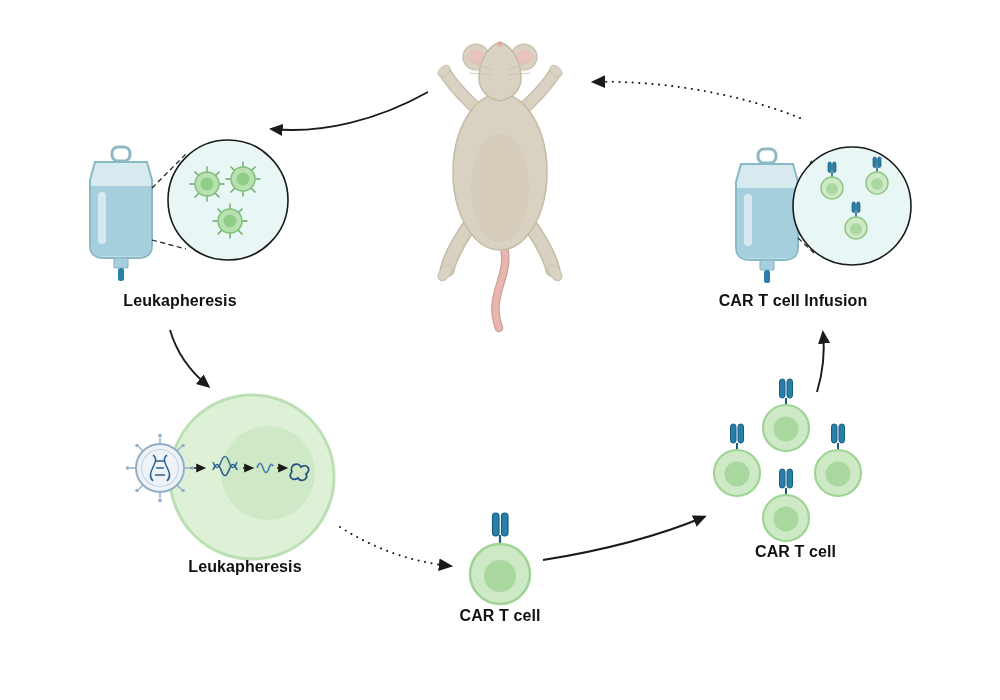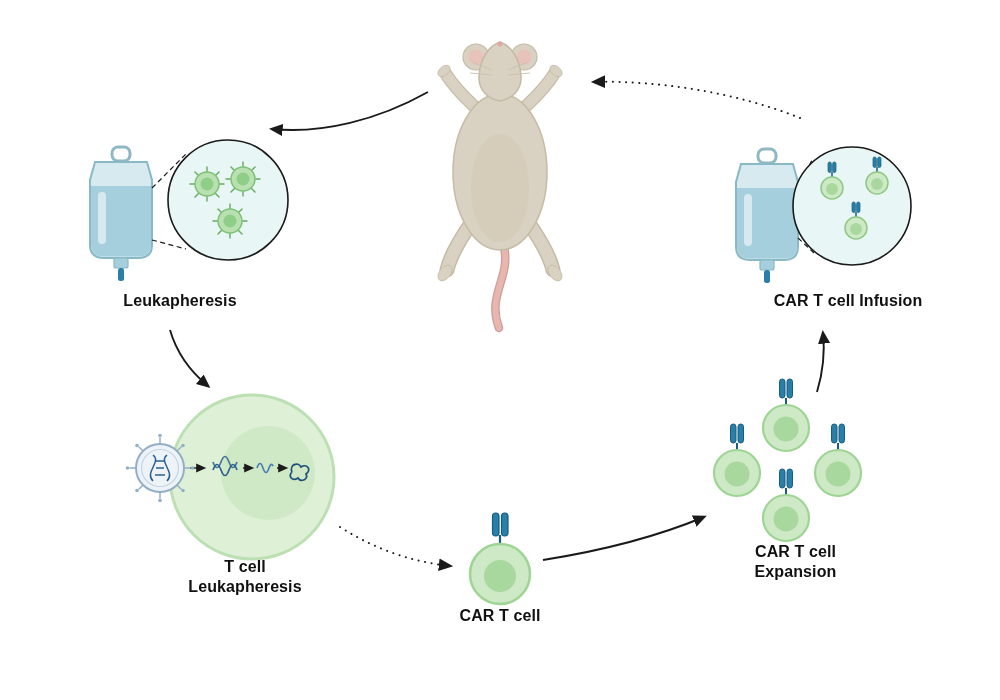--- a/index.html
+++ b/index.html
@@ -262,26 +262,24 @@
       <rect x="852" y="202" width="3.4" height="10.5" rx="1.7" fill="#2a7fa8" stroke="#175d80" stroke-width="0.7"></rect>
       <rect x="856.6" y="202" width="3.4" height="10.5" rx="1.7" fill="#2a7fa8" stroke="#175d80" stroke-width="0.7"></rect>
       <circle cx="856" cy="228" r="11" fill="#cde9c5" stroke="#8fc886" stroke-width="1.5"></circle>
       <circle cx="856" cy="229" r="6" fill="#a9d89e"></circle>
     </g>
   </svg>
 
   <div class="label" style="left:95px; top:291px; width:170px;">Leukapheresis</div>
 
   <div class="label" style="left:165px; top:557px; width:160px;">
-    <div>T cell</div>
     <div>Leukapheresis</div>
   </div>
 
   <div class="label" style="left:420px; top:606px; width:160px;">CAR T cell</div>
 
   <div class="label" style="left:713px; top:542px; width:165px;">
     <div>CAR T cell</div>
-    <div>Expansion</div>
   </div>
 
-  <div class="label" style="left:753px; top:291px; width:190px;">CAR T cell Infusion</div>
+  <div class="label" style="left:698px; top:291px; width:190px;">CAR T cell Infusion</div>
 
 </div>
 
 </body></html>

